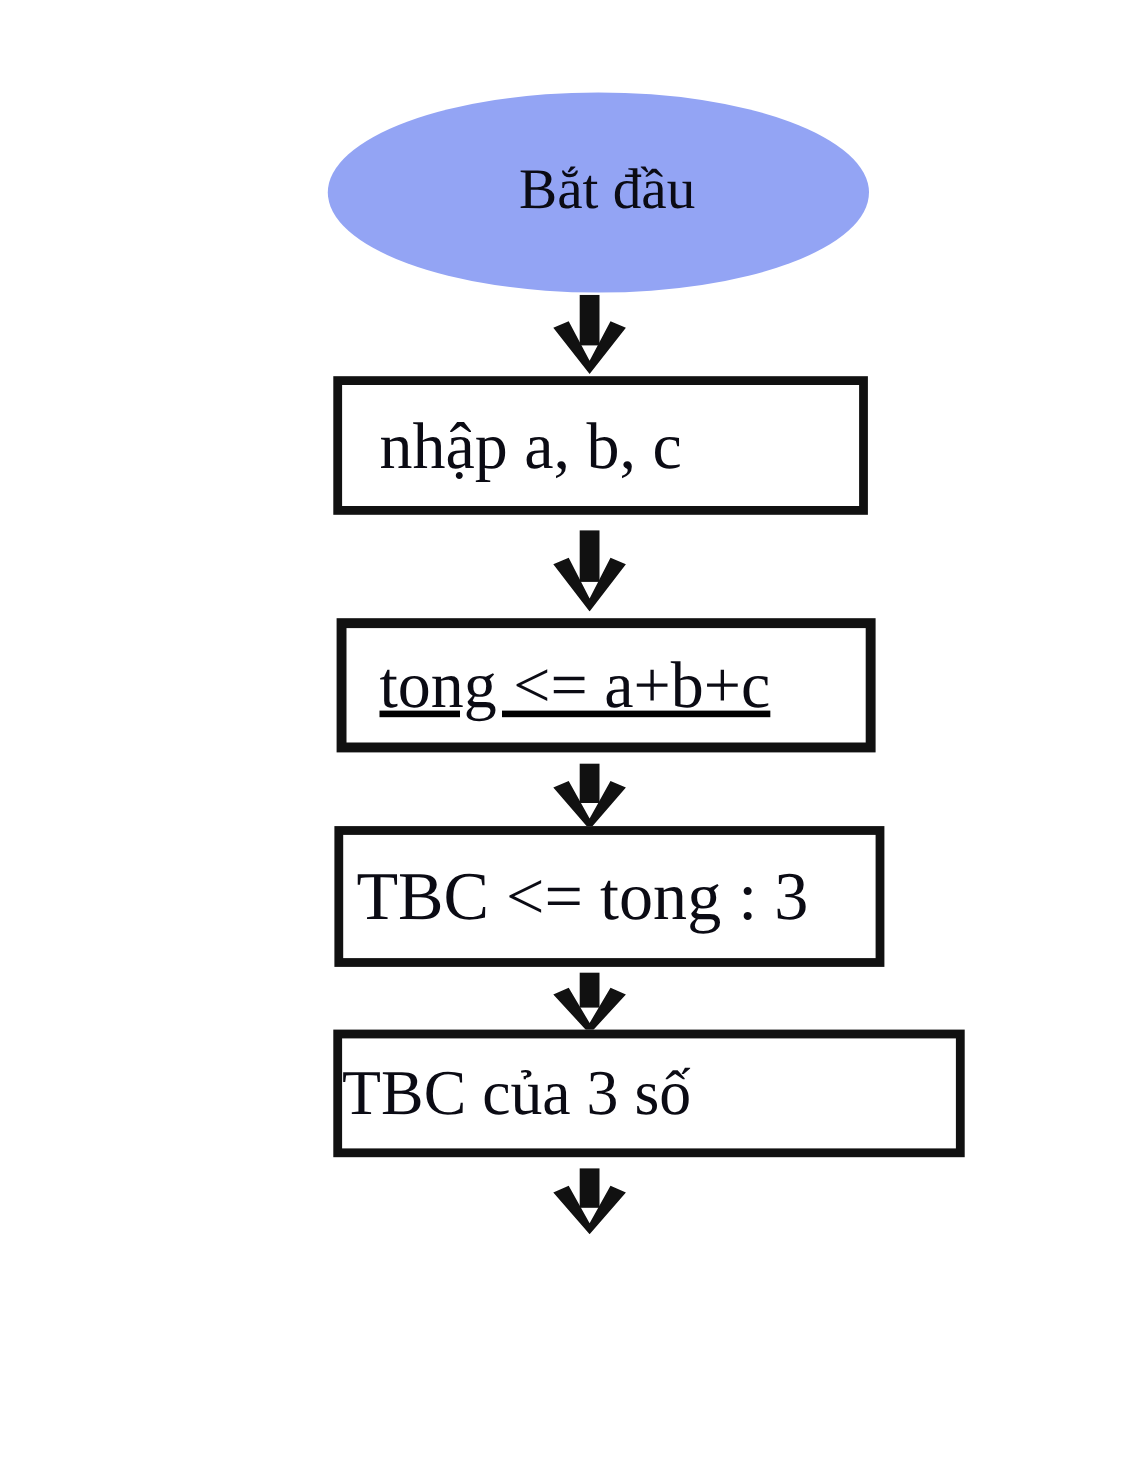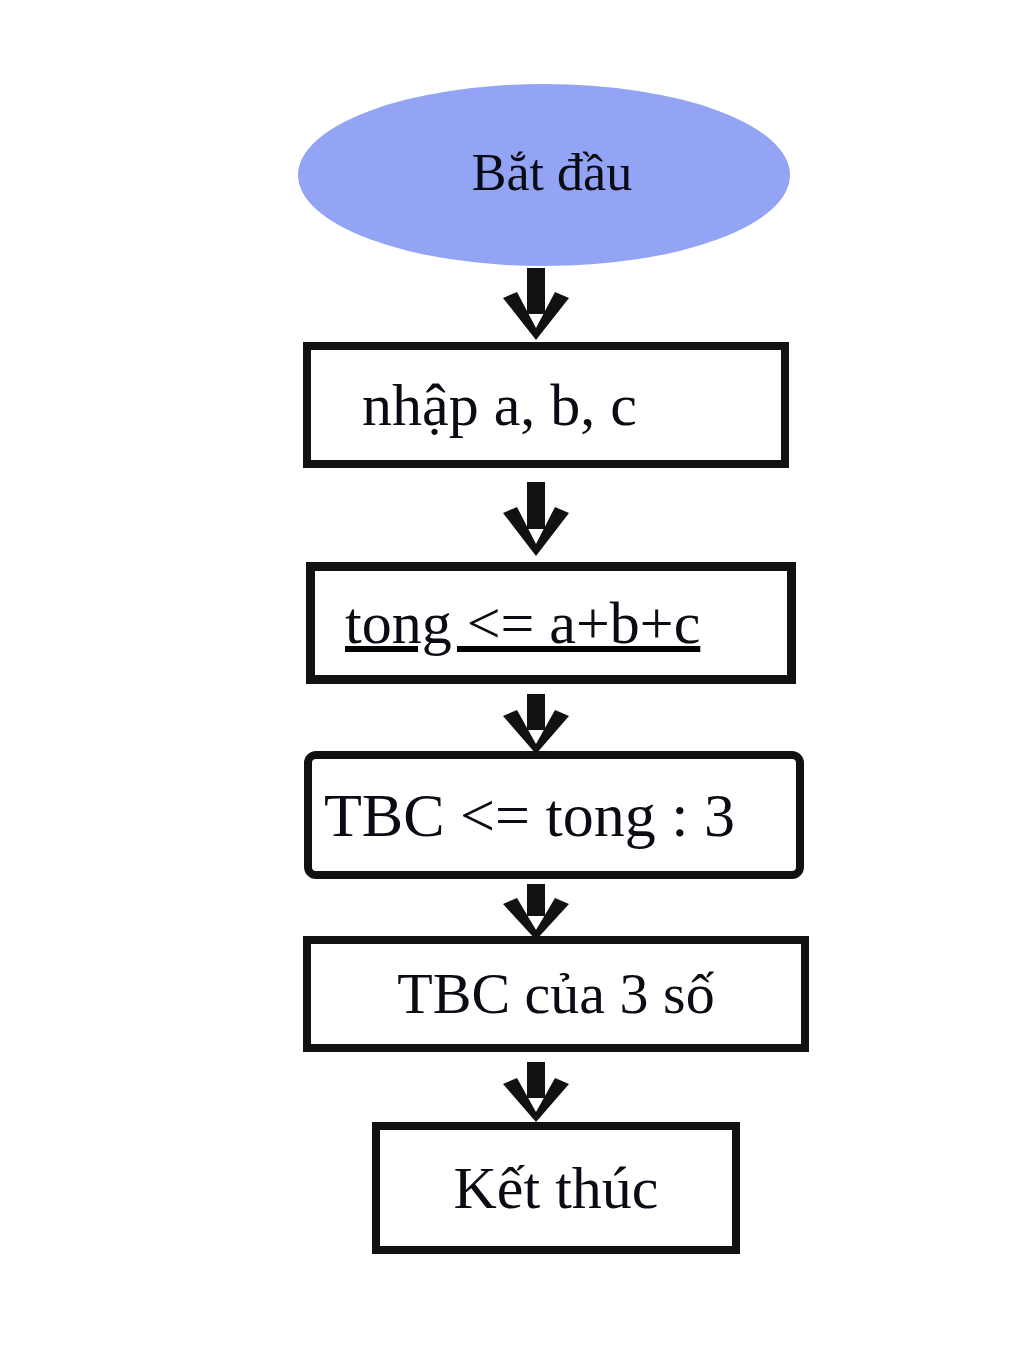--- a/index.html
+++ b/index.html
@@ -79,21 +79,21 @@
   <div class="arrow" style="left:498px; top:268px; width:76px; height:72px;">
     <svg viewBox="0 0 76 72" preserveAspectRatio="none" aria-hidden="true">
       <g>
         <rect x="29" y="0" width="18" height="46" fill="#111111"></rect>
         <path d="M 5 30 L 19 24 L 38 60 L 57 24 L 71 30 L 38 72 Z" fill="#111111"></path>
       </g>
     </svg>
   </div>
 
   <div class="node node-box" style="left:303px; top:342px; width:486px; height:126px; border-width:8px; justify-content:flex-start; padding-left:34px;">
-    <span class="node-label" style="font-size:60px;margin-left:17px;">nhập a, b, c</span>
+    <span class="node-label" style="font-size:60px;">nhập a, b, c</span>
   </div>
 
   <div class="arrow" style="left:498px; top:482px; width:76px; height:74px;">
     <svg viewBox="0 0 76 74" preserveAspectRatio="none" aria-hidden="true">
       <g>
         <rect x="29" y="0" width="18" height="47" fill="#111111"></rect>
         <path d="M 5 31 L 19 25 L 38 62 L 57 25 L 71 31 L 38 74 Z" fill="#111111"></path>
       </g>
     </svg>
   </div>
@@ -104,43 +104,40 @@
 
   <div class="arrow" style="left:498px; top:694px; width:76px; height:60px;">
     <svg viewBox="0 0 76 60" preserveAspectRatio="none" aria-hidden="true">
       <g>
         <rect x="29" y="0" width="18" height="36" fill="#111111"></rect>
         <path d="M 5 22 L 19 16 L 38 50 L 57 16 L 71 22 L 38 60 Z" fill="#111111"></path>
       </g>
     </svg>
   </div>
 
-  <div class="node node-box" style="left:304px; top:751px; width:500px; height:128px; border-width:8px; justify-content:flex-start; padding-left:12px;border-radius:12px;">
+  <div class="node node-box" style="left:304px; top:751px; width:500px; height:128px; border-width:8px; justify-content:flex-start; padding-left:12px;">
     <span class="node-label" style="font-size:62px;">TBC &lt;= tong : 3</span>
   </div>
 
   <div class="arrow" style="left:498px; top:884px; width:76px; height:56px;">
     <svg viewBox="0 0 76 56" preserveAspectRatio="none" aria-hidden="true">
       <g>
         <rect x="29" y="0" width="18" height="32" fill="#111111"></rect>
         <path d="M 5 20 L 19 14 L 38 46 L 57 14 L 71 20 L 38 56 Z" fill="#111111"></path>
       </g>
     </svg>
   </div>
 
-  <div class="node node-box" style="left:303px; top:936px; width:506px; height:116px; border-width:8px; justify-content:center;">
+  <div class="node node-box" style="left:303px; top:936px; width:574px; height:116px; border-width:8px; justify-content:flex-start;">
     <span class="node-label" style="font-size:58px;">TBC của 3 số</span>
   </div>
 
   <div class="arrow" style="left:498px; top:1062px; width:76px; height:60px;">
     <svg viewBox="0 0 76 60" preserveAspectRatio="none" aria-hidden="true">
       <g>
         <rect x="29" y="0" width="18" height="36" fill="#111111"></rect>
         <path d="M 5 22 L 19 16 L 38 50 L 57 16 L 71 22 L 38 60 Z" fill="#111111"></path>
       </g>
     </svg>
   </div>
 
-  <div class="node node-box" style="left:372px; top:1122px; width:368px; height:132px; border-width:8px; justify-content:center;">
-    <span class="node-label" style="font-size:60px;">Kết thúc</span>
-  </div>
 
 </div>
 
 </body></html>

